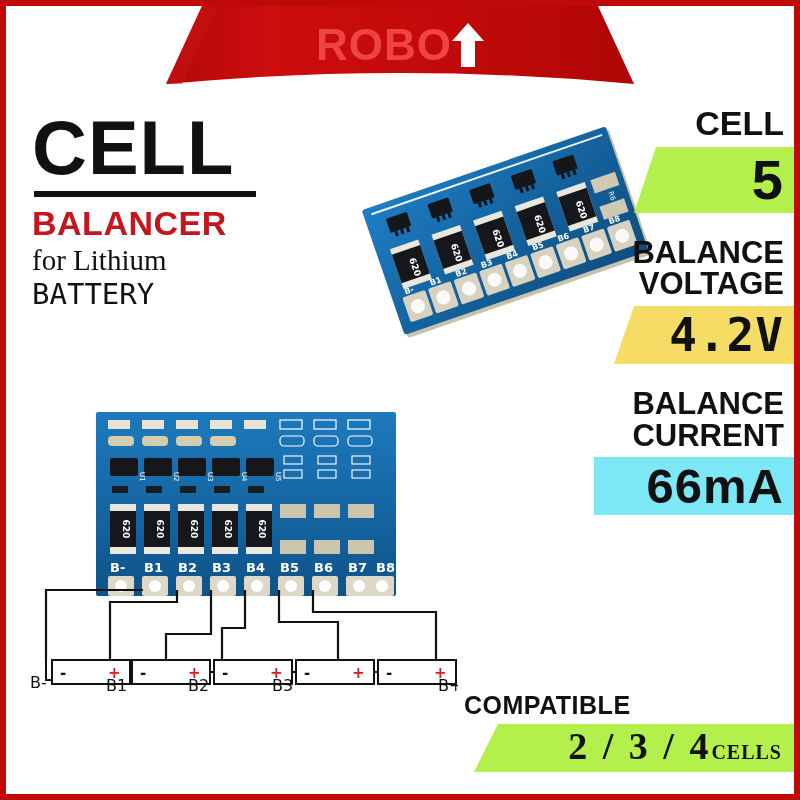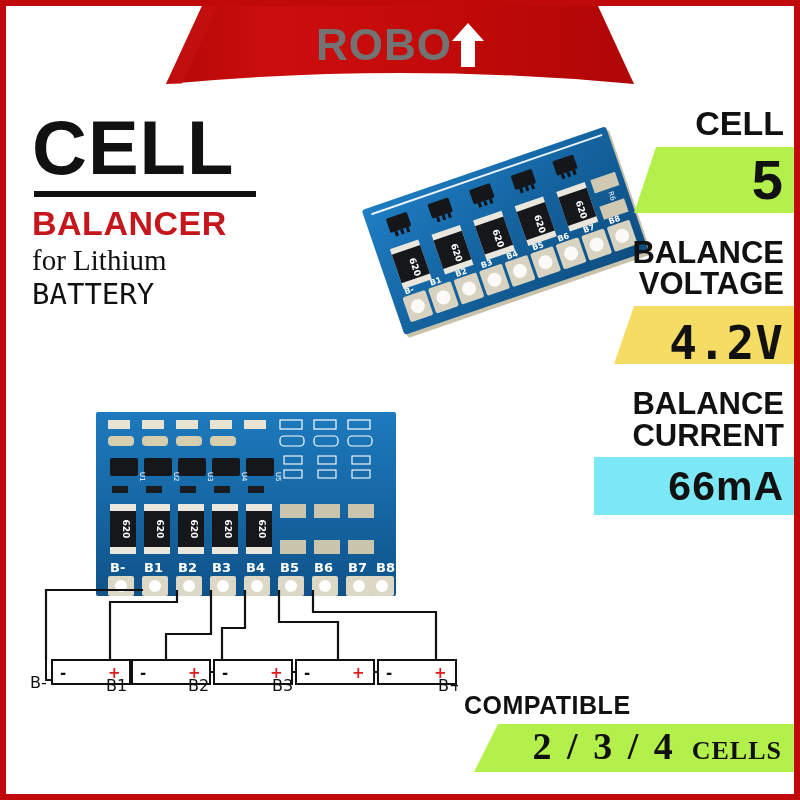--- a/index.html
+++ b/index.html
@@ -16,21 +16,21 @@
     border:6px solid #c00a0a;
   }
   .inner { position:absolute; left:0; top:0; width:788px; height:788px; }
 
   
   .banner-wrap { position:absolute; left:0; top:0; width:788px; height:90px; }
   .banner-svg { position:absolute; left:0; top:0; }
   .banner-text {
     position:absolute; left:0; top:14px; width:788px;
     text-align:center;
-    font-size:44px; font-weight:bold; color:#737373;
+    font-size:44px; font-weight:bold; color:#ef4444;
     letter-spacing:1px;
     white-space:nowrap;
     font-family:"Liberation Sans", sans-serif;
   }
   .logo-row { display:inline-flex; align-items:center; justify-content:center; }
   .arrow-t { display:inline-block; width:34px; height:46px; position:relative; margin:0 -1px; vertical-align:middle; }
 
   
   .title-block { position:absolute; left:26px; top:105px; width:280px; }
   .t-cell {
@@ -66,39 +66,39 @@
   .badge .shape { position:absolute; right:0; top:0; height:100%; }
   .badge .val {
     position:absolute; right:10px; top:0; height:100%;
     display:flex; align-items:center; justify-content:flex-end;
     font-size:52px; font-weight:bold; color:#111111;
     letter-spacing:1px;
   }
   #badge-cell { height:66px; }
   #badge-cell .val { font-size:56px; }
   #badge-volt { height:58px; }
-  #badge-volt .val { font-size:46px; font-family:"DejaVu Sans Mono", monospace; font-weight:bold;margin-top:8px; }
+  #badge-volt .val { font-size:46px; font-family:"DejaVu Sans Mono", monospace; font-weight:bold; }
   #badge-curr { height:58px; }
-  #badge-curr .val { font-size:41px; }
+  #badge-curr .val { font-size:49px; }
 
   
   .compat { position:absolute; right:0px; bottom:22px; width:330px; }
   .compat-label {
     padding-right:20px;
     font-size:25px; font-weight:bold; color:#111111; letter-spacing:0.5px;
   }
   .compat-badge { position:relative; height:48px; margin-top:4px;font-family:Liberation Serif, serif; }
   .compat-badge .shape { position:absolute; right:0; top:0; height:100%; }
   .compat-badge .val {
     position:absolute; right:12px; top:0; height:100%;
     display:flex; align-items:baseline; justify-content:flex-end;
     color:#111111; font-weight:bold;
   }
   .compat-num { font-size:38px; letter-spacing:3px; }
-  .compat-unit { font-size:26px; margin-left:16px; letter-spacing:1px; }
+  .compat-unit { font-size:20px; margin-left:0; letter-spacing:1px; }
 
   
   .pcb-angled { position:absolute; left:352px; top:118px; width:300px; height:225px; }
   .pcb-flat { position:absolute; left:88px; top:398px; width:306px; height:200px; }
   .wiring { position:absolute; left:22px; top:570px; width:430px; height:120px; }
 </style>
 </head>
 <body>
 
 <div id="stage">

